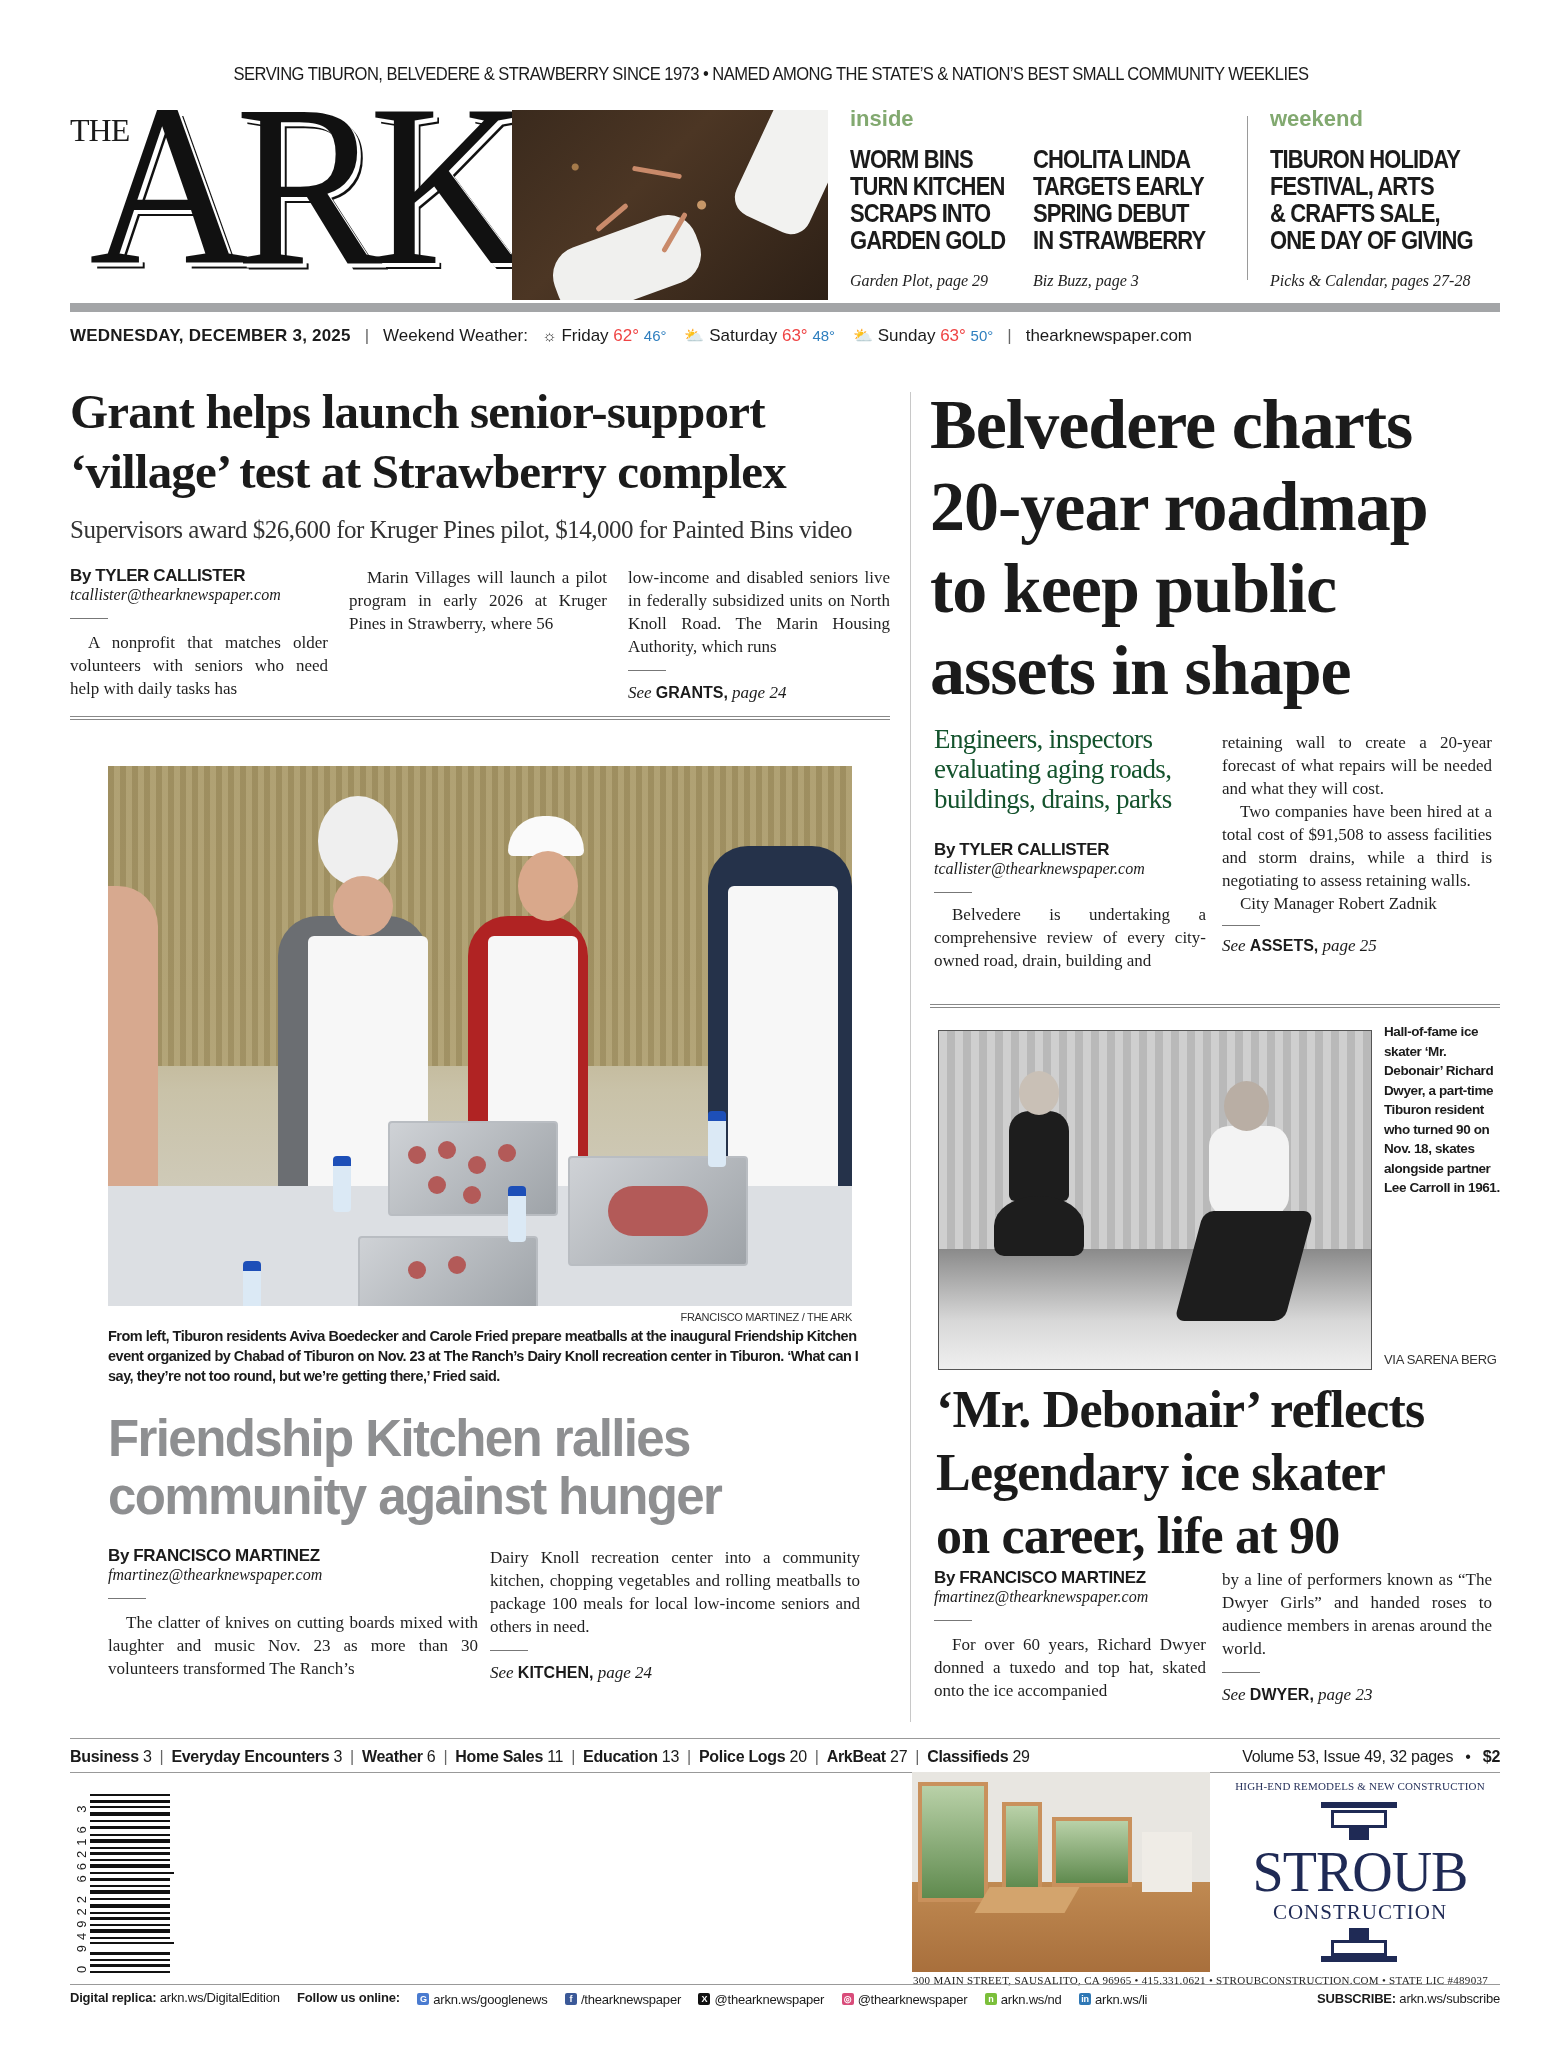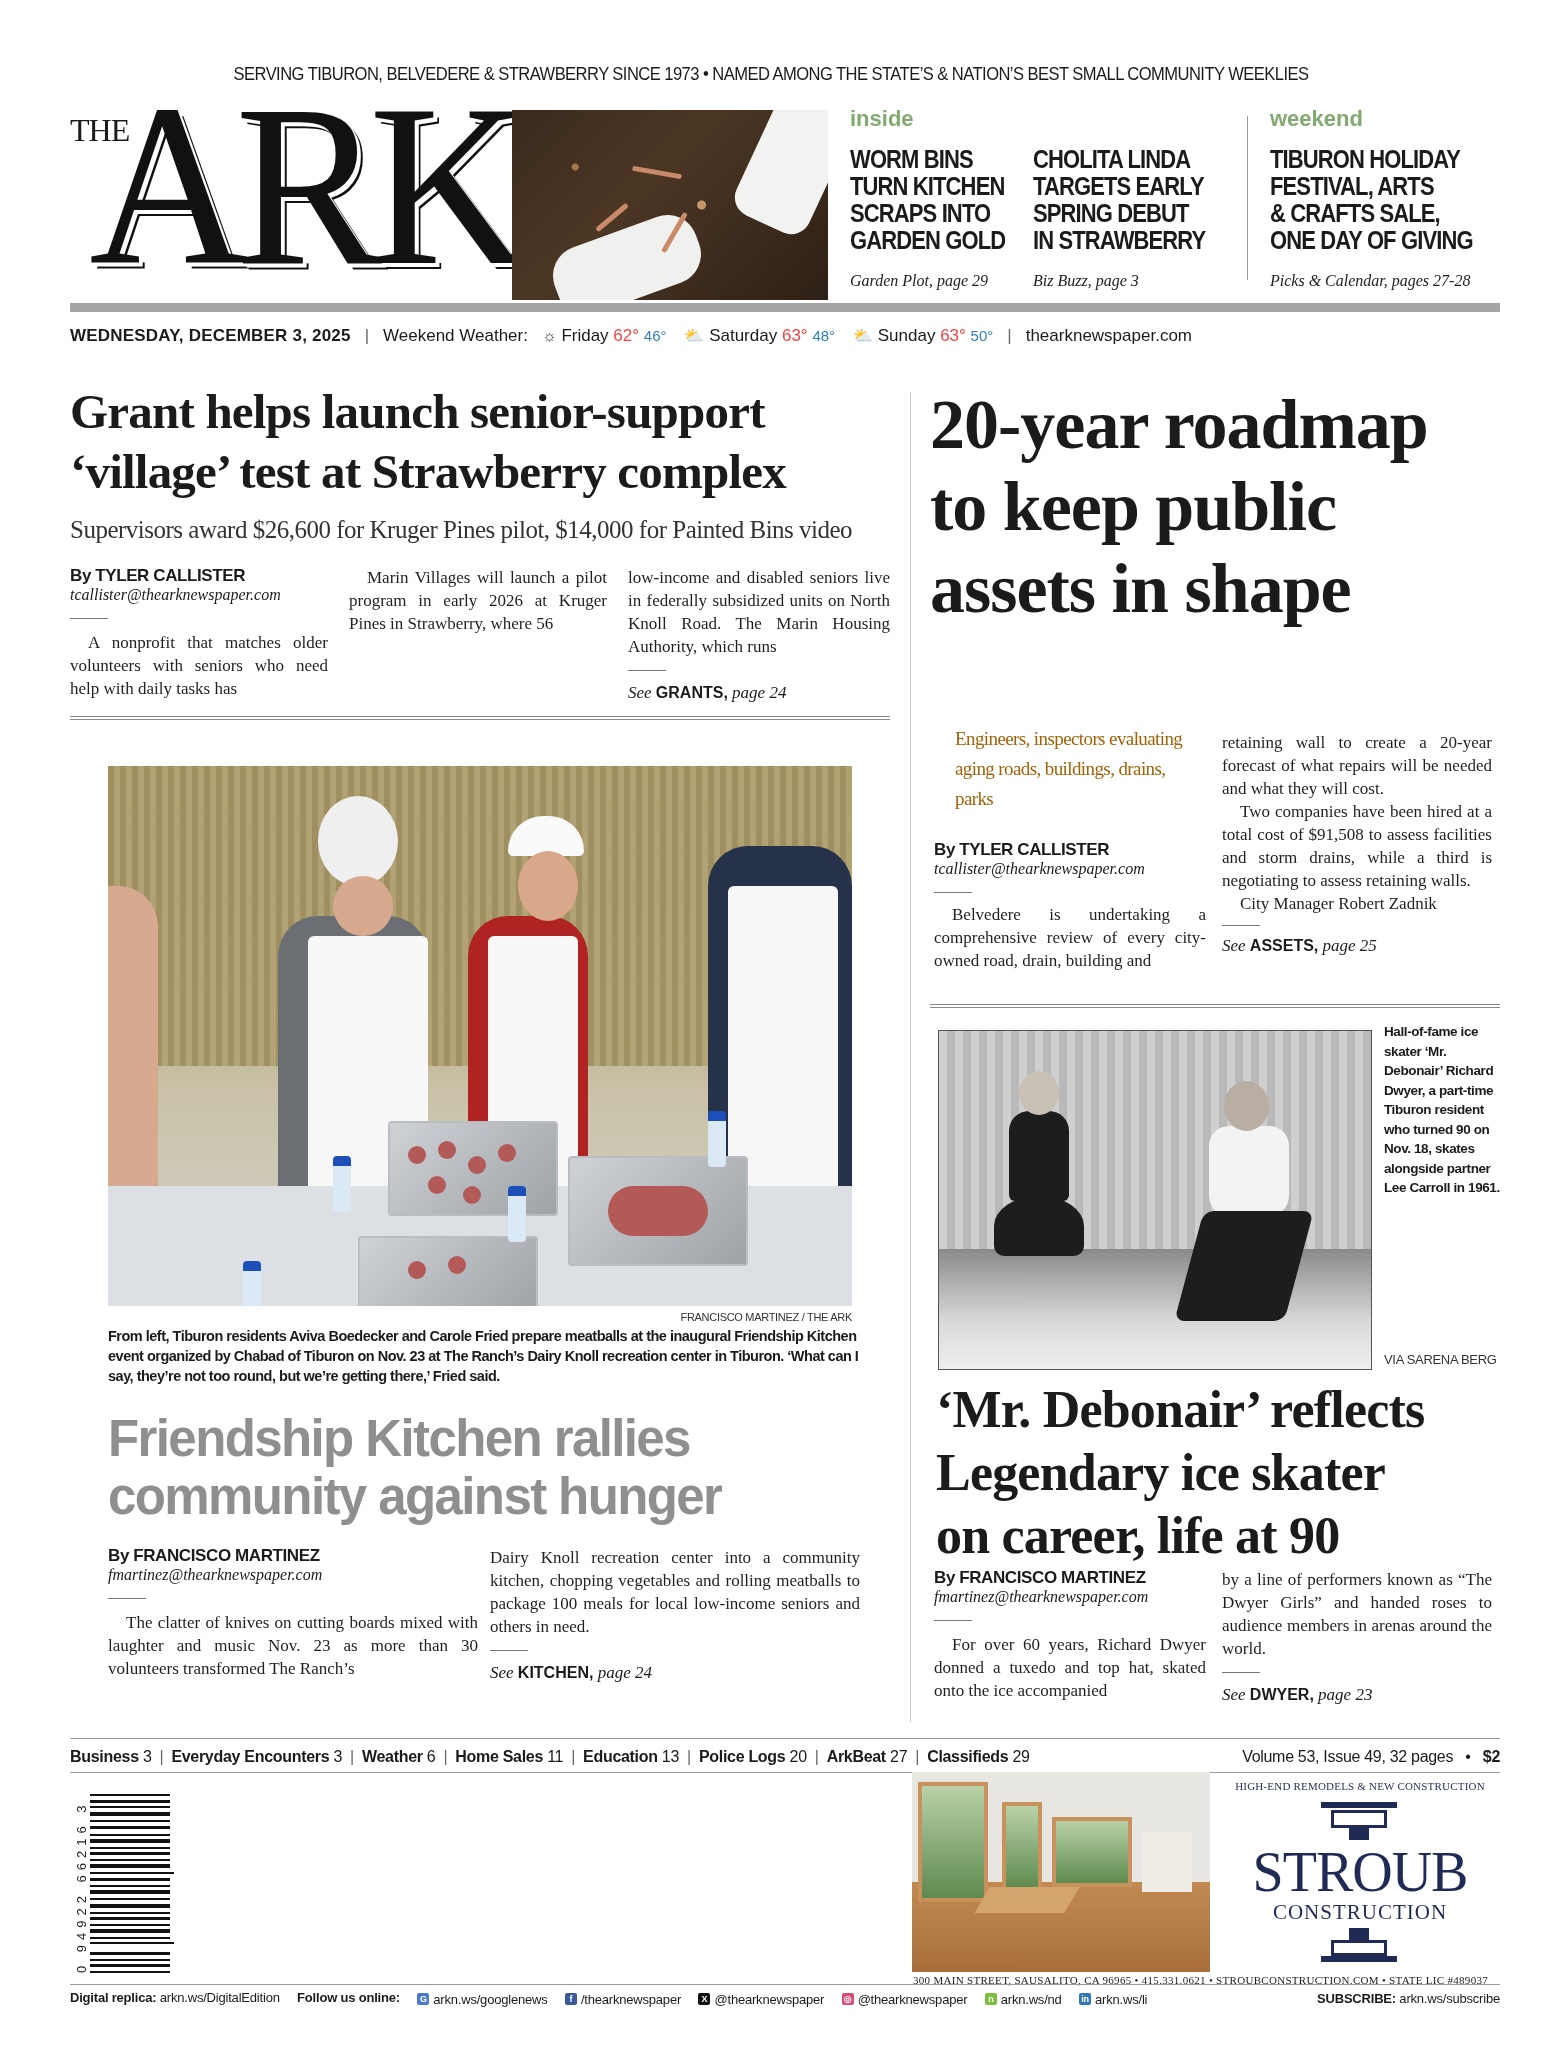--- a/index.html
+++ b/index.html
@@ -64,21 +64,21 @@
   .kp-ball { position: absolute; width: 18px; height: 18px; border-radius: 50%; background: #b35a58; }
   .kp-bottle { position: absolute; width: 18px; height: 56px; background: linear-gradient(180deg, #1d4fb8 0 10px, #dbe9f5 10px); border-radius: 4px; }
 
   .credit { font-family: "Liberation Sans", sans-serif; font-size: 11px; color: #333; letter-spacing: -0.3px; }
   .cutline { font-family: "Liberation Sans", sans-serif; font-weight: bold; font-size: 14.5px; line-height: 20px; letter-spacing: -0.5px; color: #1b1b1b; }
 
   .kitchen-head { left: 108px; top: 1410px; width: 760px; font-family: "Liberation Sans", sans-serif; font-weight: bold; font-size: 51px; line-height: 58px; letter-spacing: -1.6px; color: #8e8f91; }
 
   
   .right-head { left: 930px; top: 384px; width: 570px; font-family: "Liberation Serif", serif; font-weight: bold; font-size: 70px; line-height: 82px; letter-spacing: -1px; color: #1b1b1b; }
-  .right-deck { font-family: "Liberation Serif", serif; font-size: 19px; line-height: 30px; color: #a16207; letter-spacing: -0.6px; margin-left: 21px; }
+  .right-deck { font-family: "Liberation Serif", serif; font-size: 27px; line-height: 30px; color: #14532d; letter-spacing: -0.6px; }
 
   .skater-photo { left: 938px; top: 1030px; width: 434px; height: 340px; border: 1px solid #555; overflow: hidden;
     background: repeating-linear-gradient(90deg, #cfcfcf 0 8px, #b9b9b9 8px 16px); }
   .sk-ice { position: absolute; left: 0; bottom: 0; width: 100%; height: 120px; background: linear-gradient(180deg, #8a8a8a, #d8d8d8 60%, #efefef); }
   .sk-fig { position: absolute; background: #1d1d1d; }
   .skater-cutline { font-family: "Liberation Sans", sans-serif; font-weight: bold; font-size: 13.5px; line-height: 19.5px; letter-spacing: -0.4px; }
 
   .skater-head { left: 936px; top: 1378px; width: 570px; font-family: "Liberation Serif", serif; font-weight: bold; font-size: 52px; line-height: 63px; letter-spacing: -0.8px; }
 
   
@@ -266,20 +266,21 @@
     </div>
   <div class="short-rule" style="margin:12px 0 12px"></div>
   <div class="see">
     <span>See</span>
     <b>KITCHEN,</b>
     <span>page 24</span>
   </div>
 </div>
 
 <div class="abs right-head">
+  <div>Belvedere charts</div>
   <div>20-year roadmap</div>
   <div>to keep public</div>
   <div>assets in shape</div>
 </div>
 
 <div class="abs" style="left:934px;top:724px;width:272px;">
   <div class="right-deck">Engineers, inspectors evaluating aging roads, buildings, drains, parks</div>
   <div class="byline" style="margin-top:26px">By TYLER CALLISTER</div>
   <div class="email">tcallister@thearknewspaper.com</div>
   <div class="short-rule" style="margin:14px 0 10px"></div>

